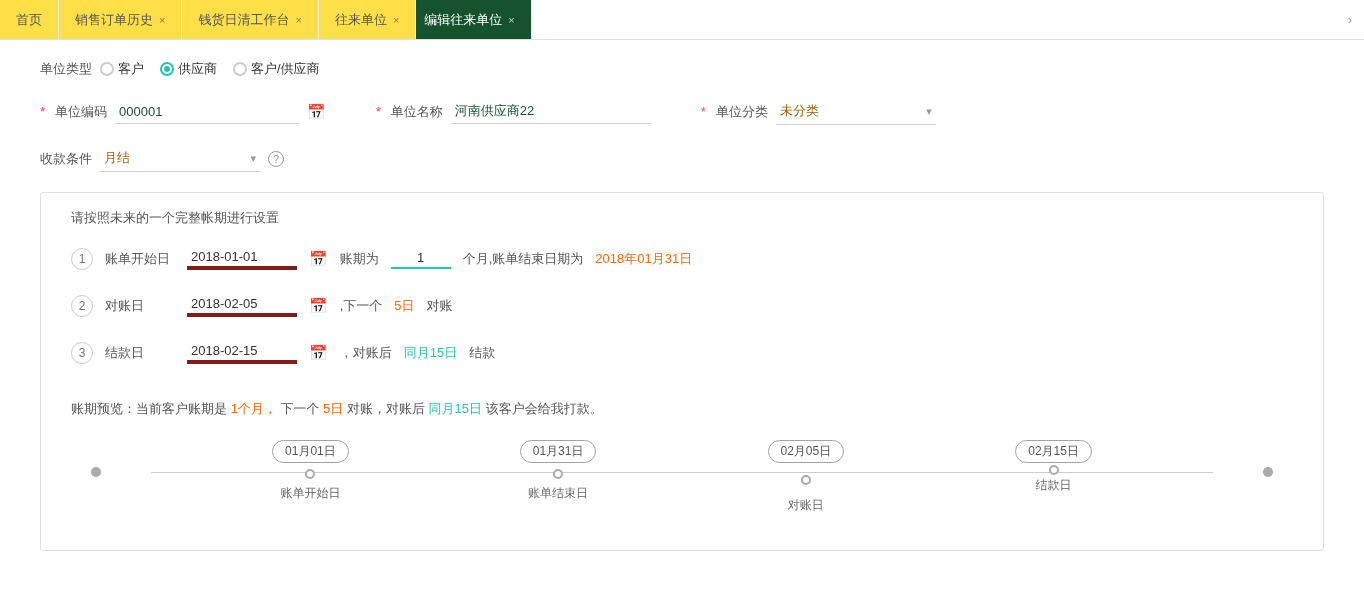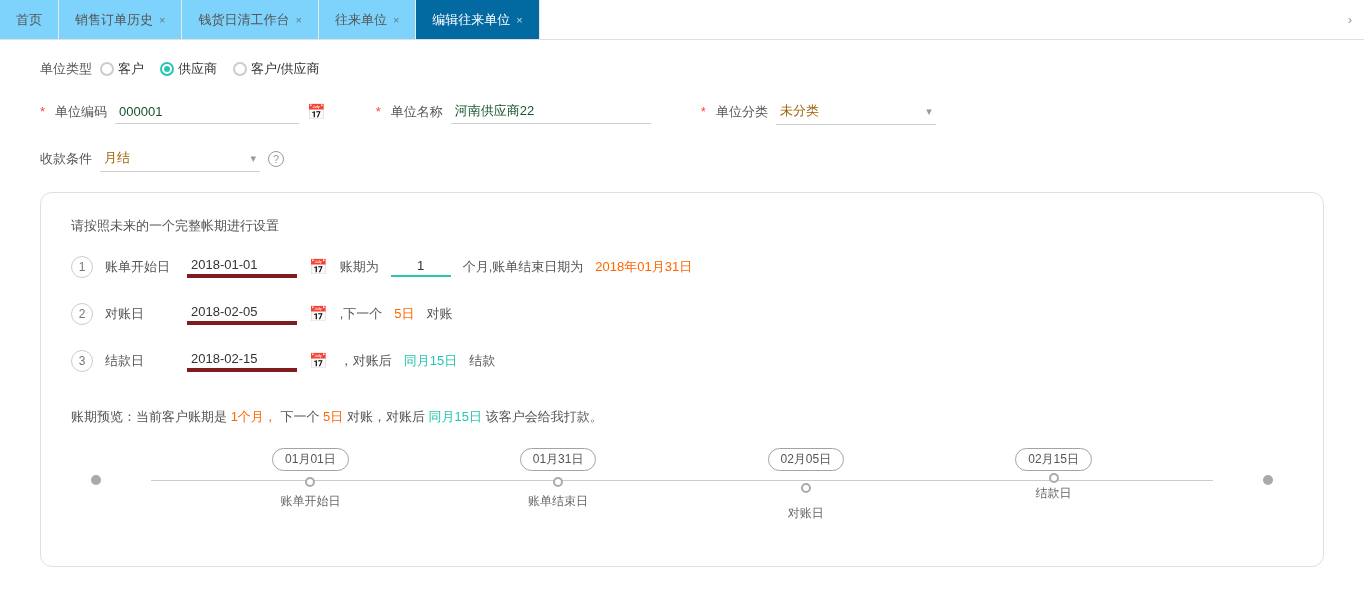--- a/index.html
+++ b/index.html
@@ -16,25 +16,26 @@
     .tab-item {
       display: flex;
       align-items: center;
       padding: 0 16px;
       cursor: pointer;
       font-size: 13px;
       color: #555;
       border-right: 1px solid #e8e8e8;
       gap: 6px;
       white-space: nowrap;
-      background: #7dd3fc;
+      background: #fde047;
     }
     .tab-item.active {
-      background: #0369a1;
+      background: #14532d;
       color: #fff;
+      padding-left: 8px;
     }
     .tab-item .close-x {
       font-size: 11px;
       color: inherit;
       opacity: 0.7;
       cursor: pointer;
     }
     .tab-item.active .close-x { color: #fff; }
     .tab-more {
       margin-left: auto;
@@ -134,22 +135,22 @@
     .help-icon {
       width: 16px; height: 16px; border-radius: 50%;
       border: 1px solid #999; color: #999; font-size: 11px;
       display: inline-flex; align-items: center; justify-content: center;
       cursor: pointer;
     }
 
     
     .panel {
       border: 1px solid #e0e0e0;
-      border-radius: 12px;
-      padding: 24px 30px;
+      border-radius: 3px;
+      padding: 16px 30px;
       margin-top: 10px;
     }
     .panel-title {
       font-size: 13px;
       color: #555;
       margin-bottom: 20px;
     }
 
     
     .step-row {

